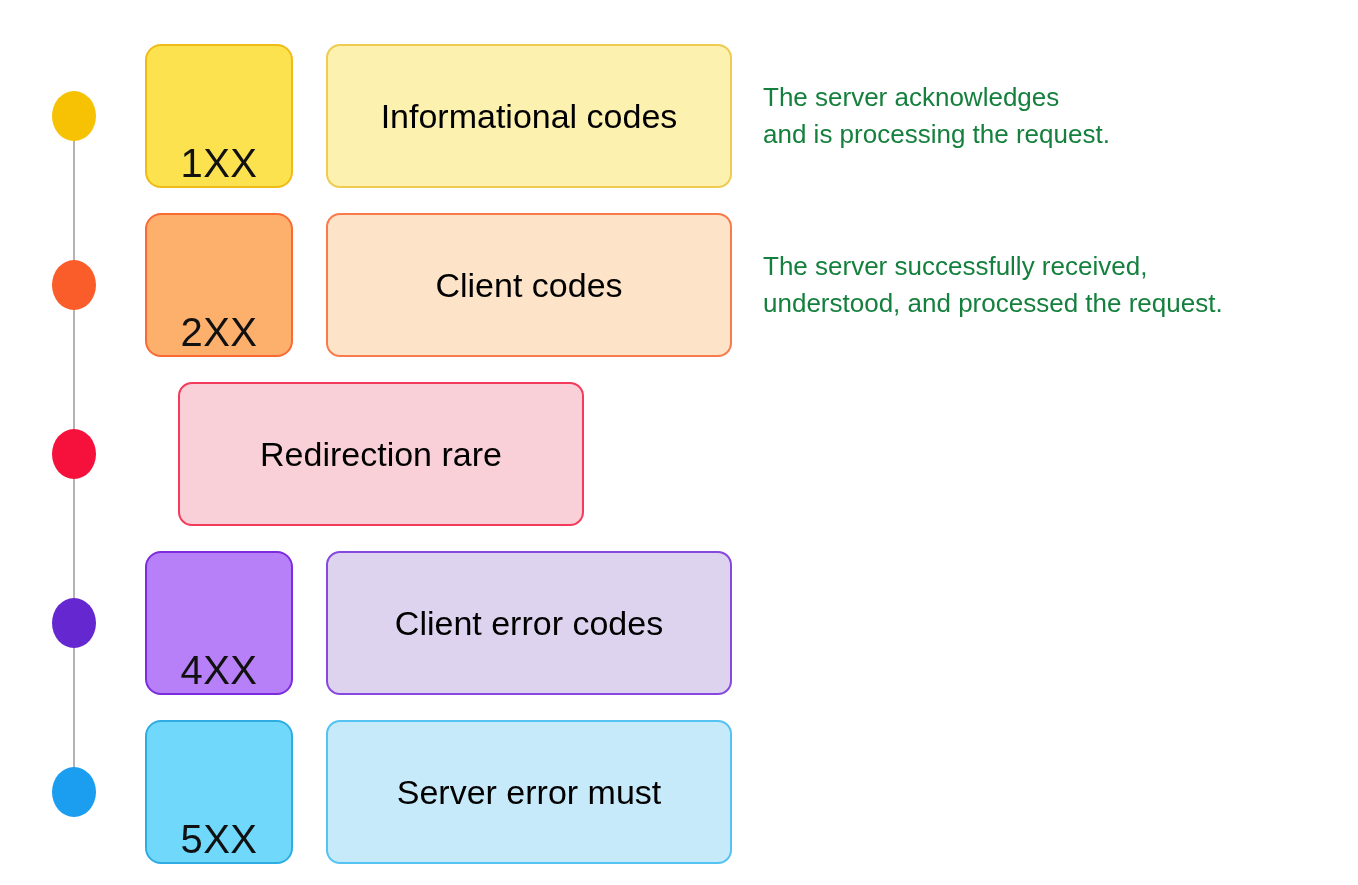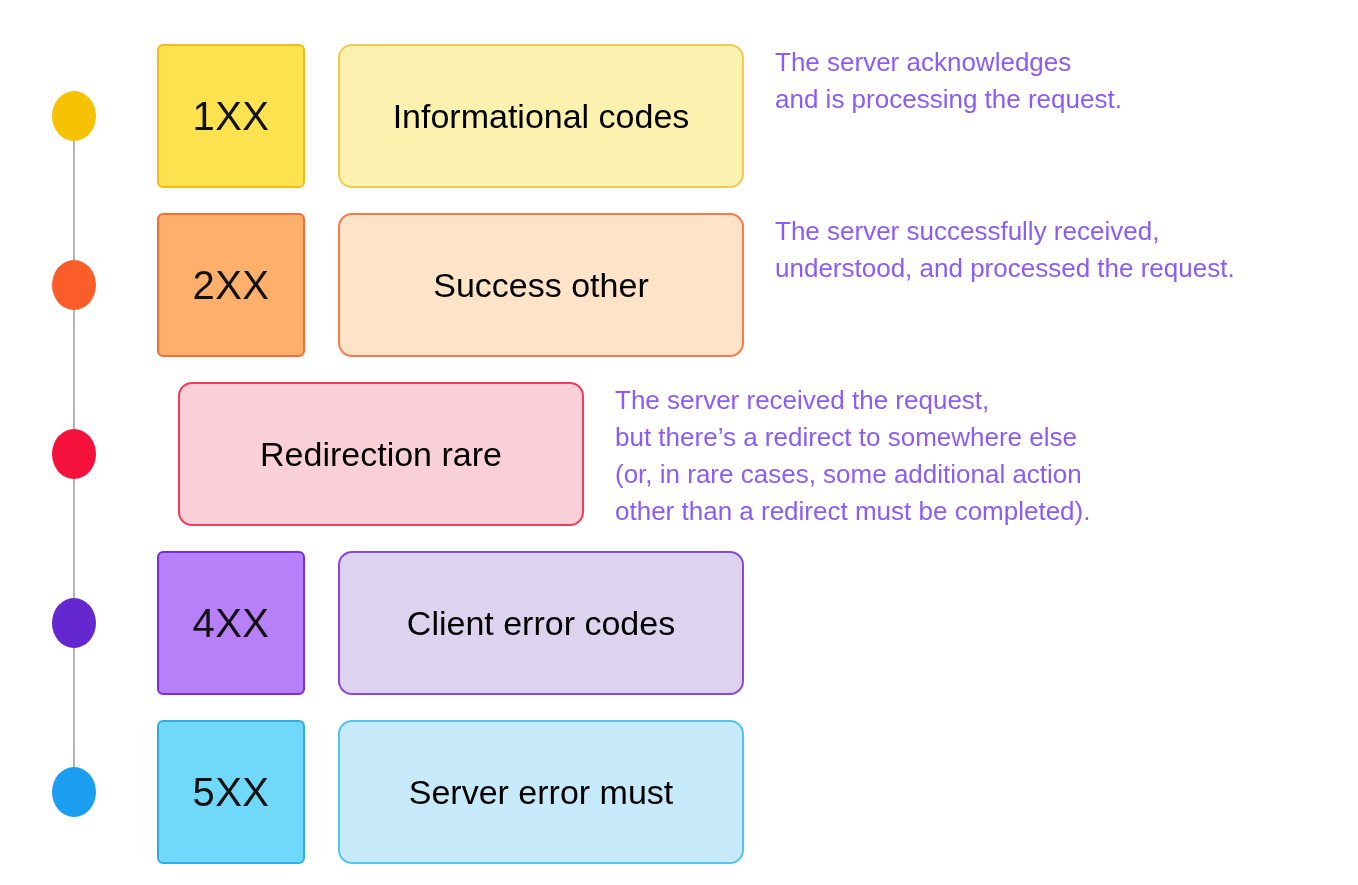--- a/index.html
+++ b/index.html
@@ -45,51 +45,50 @@
     margin-left: 52px;
     border-radius: 50%;
     background: var(--dot);
   }
   .code-box {
     flex: 0 0 148px;
     width: 148px;
     box-sizing: border-box;
     background: var(--code-bg);
     border: 2px solid var(--code-border);
-    border-radius: 6px;
+    border-radius: 16px;
     display: flex;
-    align-items: center;
+    align-items: flex-end;
     justify-content: center;
     font-size: 40px;
     letter-spacing: 0.5px;
     color: #111111;
-    margin-left: 12px;
   }
   .label-box {
     flex: 0 0 406px;
     width: 406px;
     box-sizing: border-box;
     margin-left: 33px;
     background: var(--label-bg);
     border: 2px solid var(--label-border);
     border-radius: 14px;
     display: flex;
     align-items: center;
     justify-content: center;
     font-size: 34px;
     color: #000000;
   }
   .desc {
     margin-left: 31px;
     display: flex;
-    align-items: flex-start;
+    align-items: center;
     font-size: 26px;
     line-height: 37px;
     white-space: pre-line;
-    color: #8b5cf6;
+    color: #15803d;
   }
 </style>
 </head>
 <body>
 
 <div class="diagram">
   <div class="timeline-line"></div>
 
   <div class="row" style="--dot: #f7c104; --code-bg: #fce24e; --code-border: #efbb16; --label-bg: #fcf1ae; --label-border: #efcb52;">
     <div class="dot-col">
@@ -108,40 +107,34 @@
   </div>
 
   <div class="row" style="--dot: #fb5d2a; --code-bg: #fcb06c; --code-border: #f96a35; --label-bg: #fde3c8; --label-border: #f97a4b;">
     <div class="dot-col">
       <div class="dot"></div>
     </div>
     <div class="code-box">
       <span>2XX</span>
     </div>
     <div class="label-box">
-      <span>Success other</span>
+      <span>Client codes</span>
     </div>
     <div class="desc">
       <span>The server successfully received,
 understood, and processed the request.</span>
     </div>
   </div>
 
   <div class="row" style="--dot: #f6113c; --code-bg: #fd7b8e; --code-border: #f32450; --label-bg: #fad0d8; --label-border: #f43b5c;">
     <div class="dot-col">
       <div class="dot"></div>
     </div>
     <div class="label-box">
       <span>Redirection rare</span>
-    </div>
-    <div class="desc">
-      <span>The server received the request,
-but there’s a redirect to somewhere else
-(or, in rare cases, some additional action
-other than a redirect must be completed).</span>
     </div>
   </div>
 
   <div class="row" style="--dot: #6527cf; --code-bg: #b77ff8; --code-border: #7c2cdd; --label-bg: #ddd3ee; --label-border: #8748df;">
     <div class="dot-col">
       <div class="dot"></div>
     </div>
     <div class="code-box">
       <span>4XX</span>
     </div>

